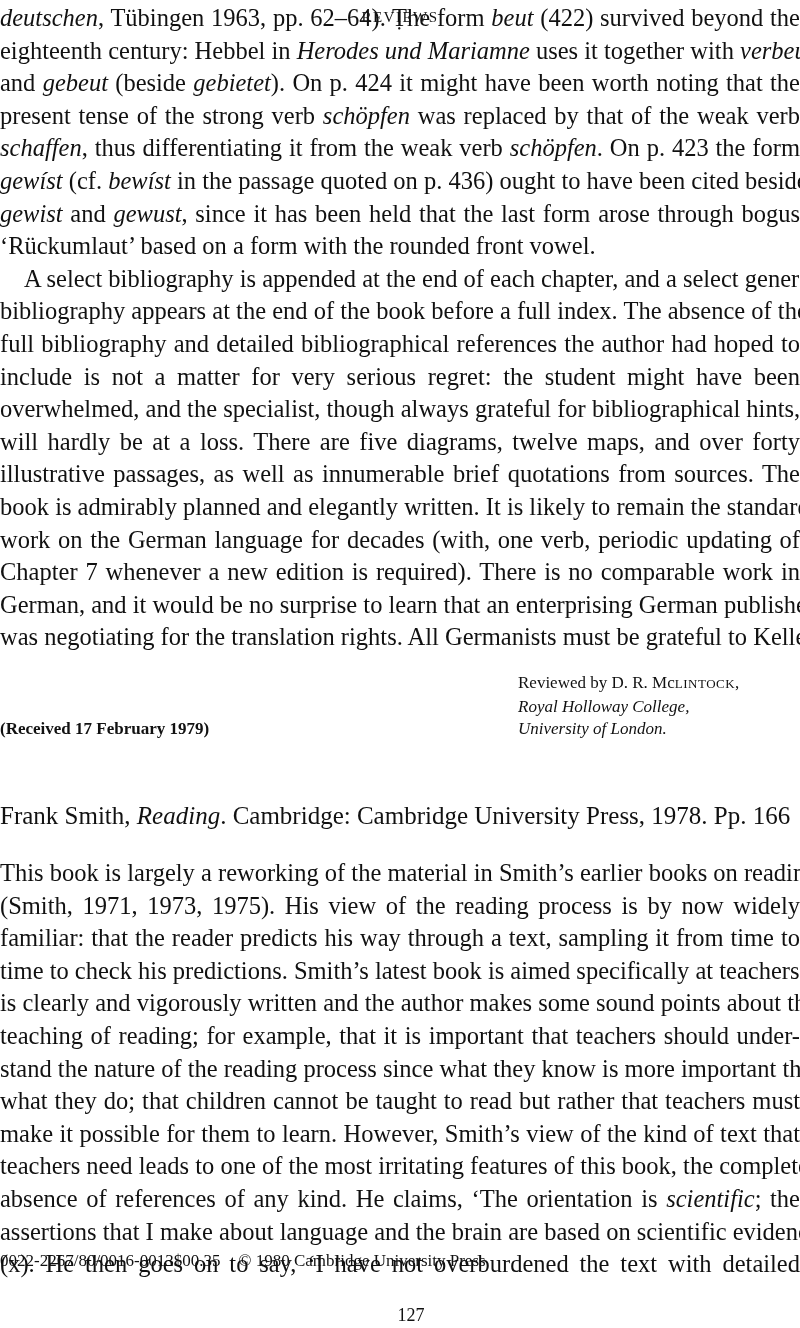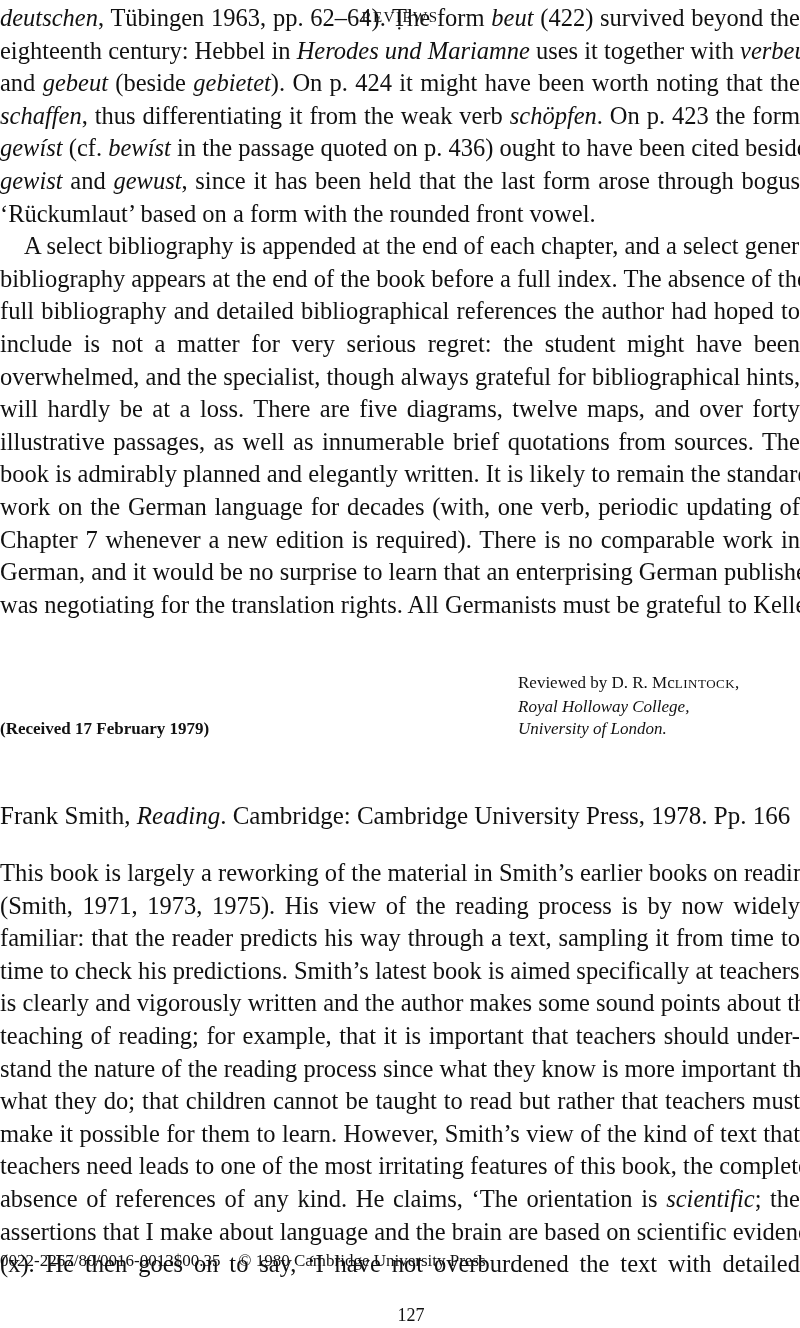--- a/index.html
+++ b/index.html
@@ -46,20 +46,21 @@
 
 <div class="running-head">
   <span>REVIEWS</span>
   <span class="dot">•</span>
 </div>
 
 <div class="block" id="review1-body" style="top:2px;">
     <span class="line"><i>deutschen</i><span>, Tübingen 1963, pp. 62–64). The form </span><i>beut</i><span> (422) survived beyond the</span></span>
     <span class="line"><span>eighteenth century: Hebbel in </span><i>Herodes und Mariamne</i><span> uses it together with </span><i>verbeut</i></span>
     <span class="line"><span>and </span><i>gebeut</i><span> (beside </span><i>gebietet</i><span>). On p. 424 it might have been worth noting that the</span></span>
+    <span class="line"><span>present tense of the strong verb </span><i>schöpfen</i><span> was replaced by that of the weak verb</span></span>
     <span class="line"><i>schaffen</i><span>, thus differentiating it from the weak verb </span><i>schöpfen</i><span>. On p. 423 the form</span></span>
     <span class="line"><i>gewíst</i><span> (cf. </span><i>bewíst</i><span> in the passage quoted on p. 436) ought to have been cited beside</span></span>
     <span class="line"><i>gewist</i><span> and </span><i>gewust</i><span>, since it has been held that the last form arose through bogus</span></span>
     <span class="line last"><span>‘Rückumlaut’ based on a form with the rounded front vowel.</span></span>
     <span class="line indent"><span>A select bibliography is appended at the end of each chapter, and a select general</span></span>
     <span class="line"><span>bibliography appears at the end of the book before a full index. The absence of the</span></span>
     <span class="line"><span>full bibliography and detailed bibliographical references the author had hoped to</span></span>
     <span class="line"><span>include is not a matter for very serious regret: the student might have been</span></span>
     <span class="line"><span>overwhelmed, and the specialist, though always grateful for bibliographical hints,</span></span>
     <span class="line"><span>will hardly be at a loss. There are five diagrams, twelve maps, and over forty</span></span>

